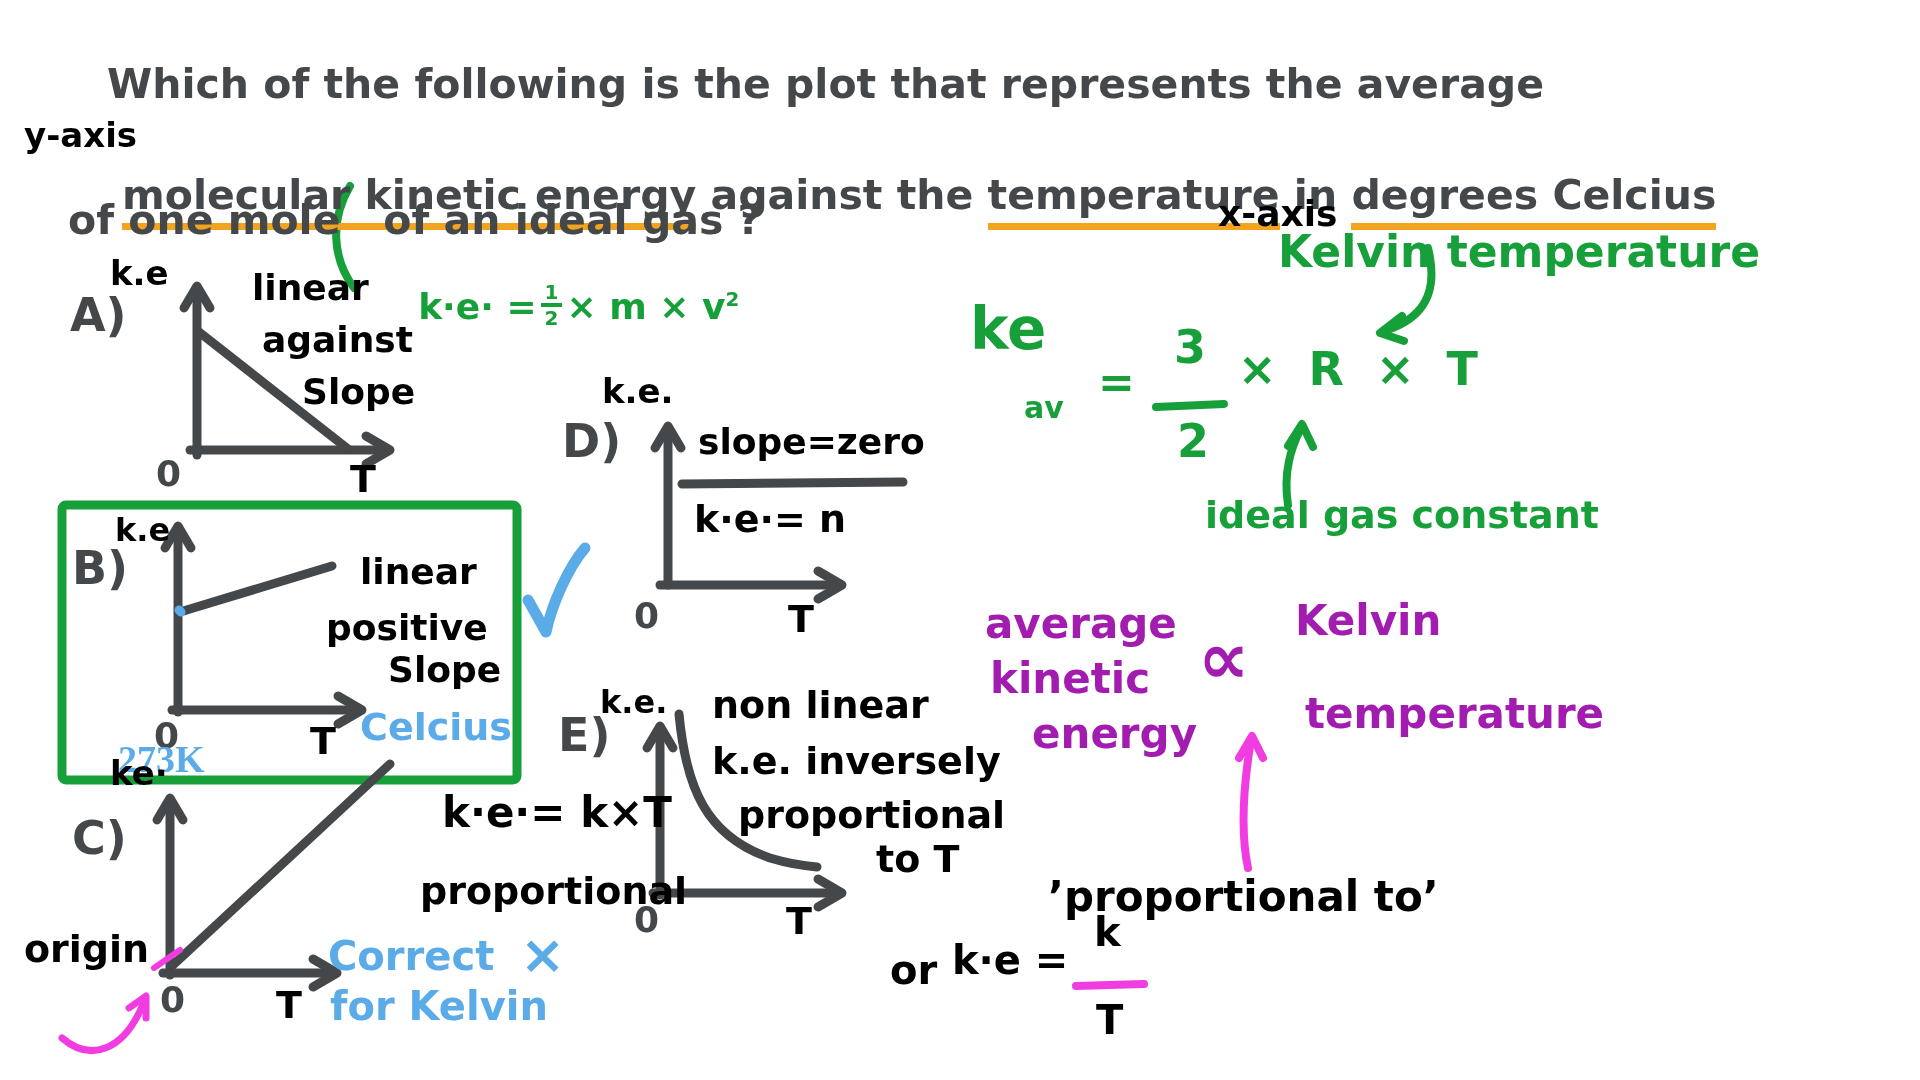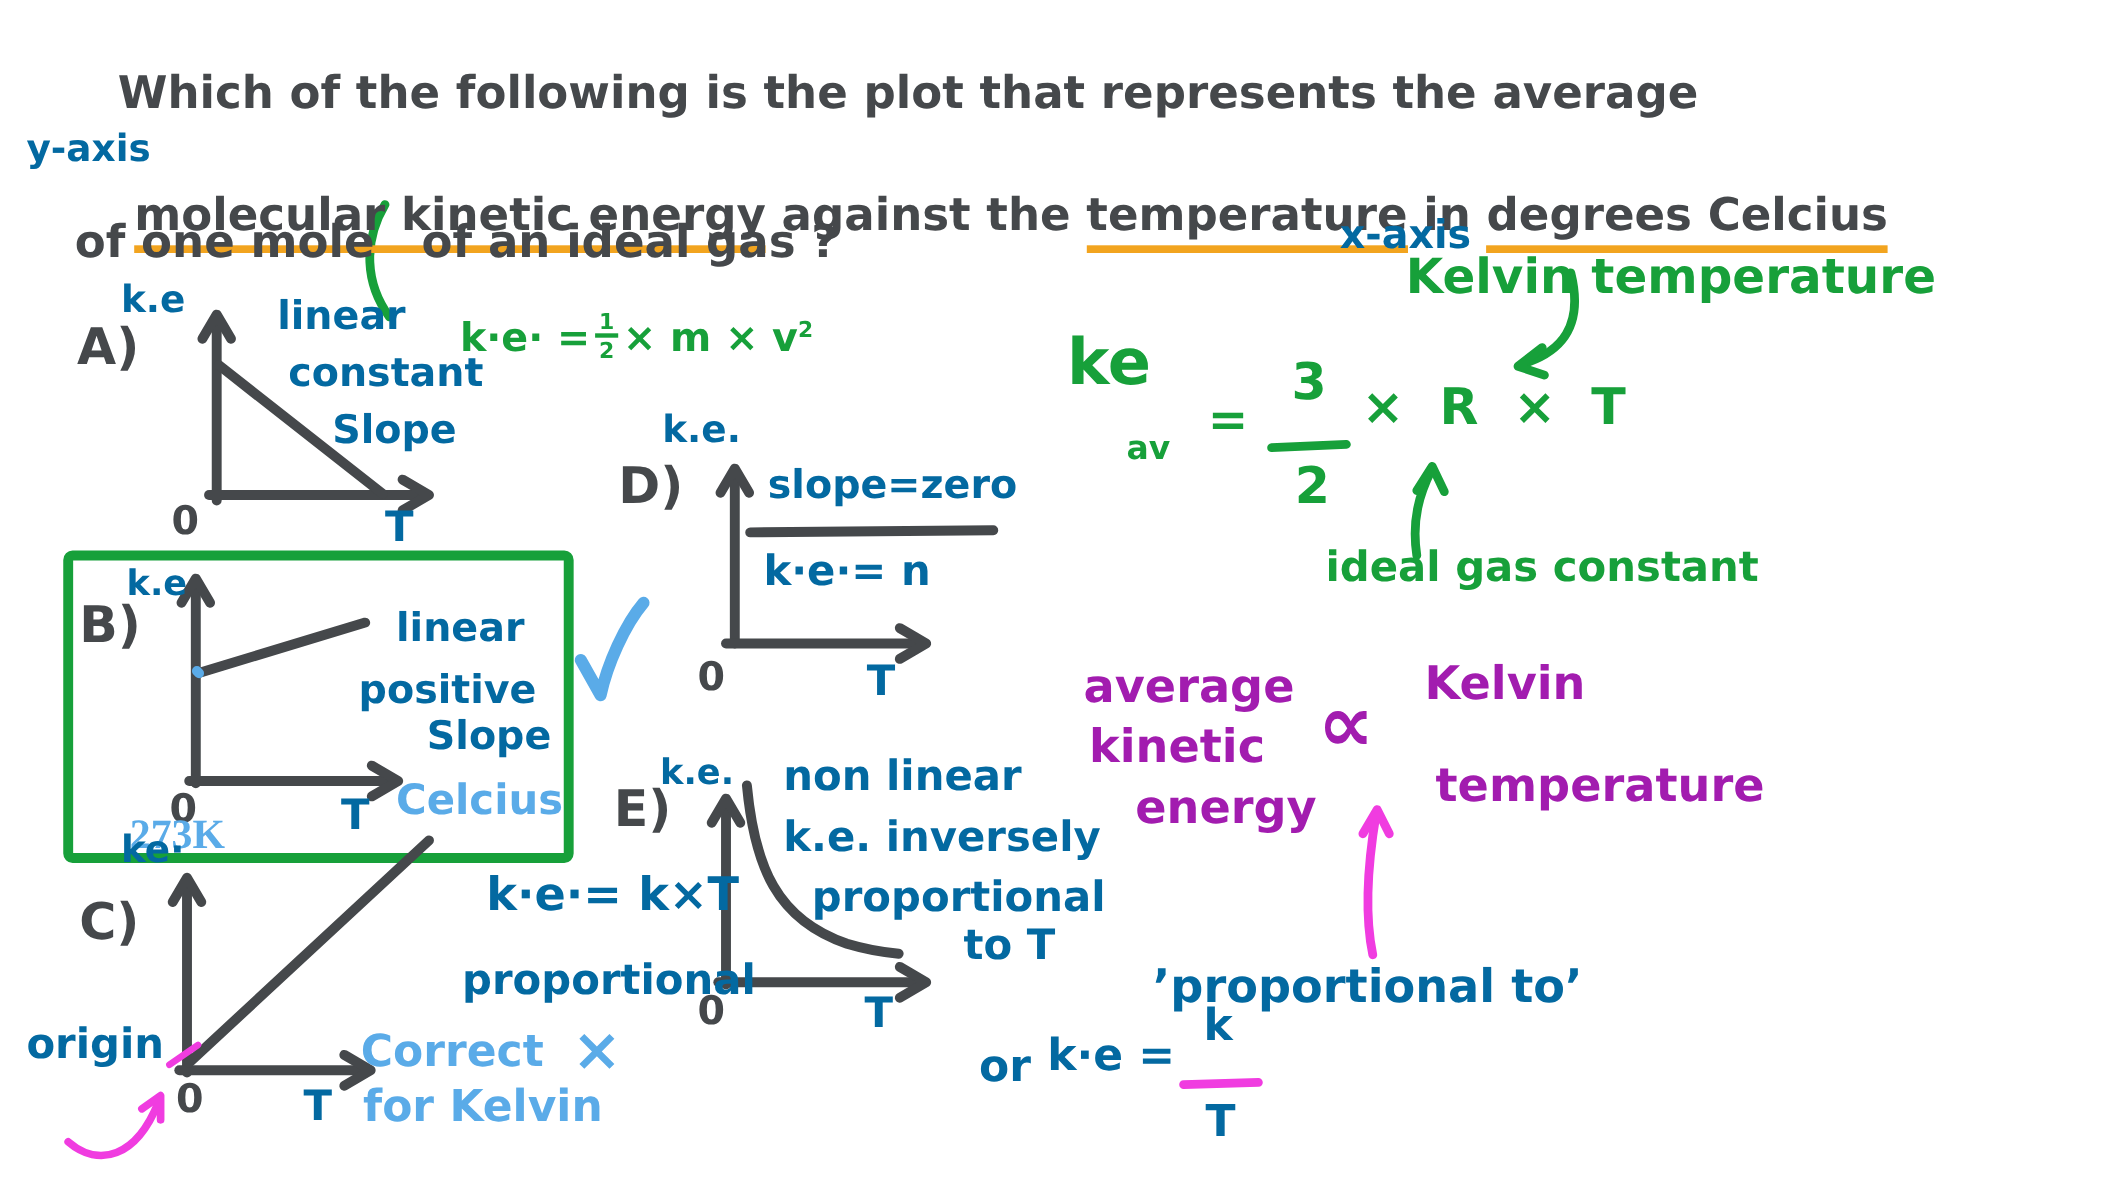--- a/index.html
+++ b/index.html
@@ -3,21 +3,21 @@
 <meta charset="utf-8">
 <style>
   html,body{margin:0;padding:0;background:#ffffff;}
   #canvas{position:relative;width:1920px;height:1080px;background:#ffffff;overflow:hidden;
           font-family:"DejaVu Sans",sans-serif;}
   #strokes{position:absolute;left:0;top:0;width:1920px;height:1080px;}
   #strokes path, #strokes rect{fill:none;stroke-linecap:round;stroke-linejoin:round;}
   .t{position:absolute;white-space:pre;font-weight:bold;line-height:1;
      font-family:"DejaVu Sans",sans-serif;}
   .ink{color:#45484b;}
-  .pink{color:#0369a1;}
+  .pink{color:#000000;}
   .orange{color:#a21caf;}
   .green{color:#17a03a;}
   .blue{color:#5aabe8;}
   .ul{border-bottom:7px solid #f2a41f;padding-bottom:4px;}
   .frac{display:inline-block;vertical-align:-6px;text-align:center;margin:0 4px;}
   .frac .num{display:block;border-bottom:4px solid #17a03a;padding:0 4px 1px 4px;font-size:20px;}
   .frac .den{display:block;padding-top:1px;font-size:20px;}
   sup.exp{font-size:0.55em;vertical-align:super;}
 </style>
 </head>
@@ -151,21 +151,21 @@
   <div class="t orange" style="left:1198px;top:622px;font-size:72px;">∝</div>
   <div class="t orange" style="left:1295px;top:600px;font-size:42px;">Kelvin</div>
   <div class="t orange" style="left:1305px;top:693px;font-size:42px;">temperature</div>
   <div class="t pink" style="left:1048px;top:876px;font-size:42px;">’proportional to’</div>
 
   <div class="t ink" style="left:70px;top:292px;font-size:46px;">A)</div>
   <div class="t pink" style="left:110px;top:256px;font-size:34px;">k.e</div>
   <div class="t ink" style="left:156px;top:456px;font-size:36px;">0</div>
   <div class="t pink" style="left:350px;top:460px;font-size:38px;">T</div>
   <div class="t pink" style="left:252px;top:270px;font-size:36px;">linear</div>
-  <div class="t pink" style="left:262px;top:322px;font-size:36px;">constant</div>
+  <div class="t pink" style="left:262px;top:322px;font-size:36px;">against</div>
   <div class="t pink" style="left:302px;top:374px;font-size:36px;">Slope</div>
 
   <div class="t ink" style="left:72px;top:545px;font-size:46px;">B)</div>
   <div class="t pink" style="left:115px;top:514px;font-size:32px;">k.e</div>
   <div class="t ink" style="left:154px;top:718px;font-size:36px;">0</div>
   <div class="t blue" style="left:118px;top:740px;font-size:38px;font-family:Liberation Serif, serif;">273K</div>
   <div class="t pink" style="left:310px;top:722px;font-size:38px;">T</div>
   <div class="t blue" style="left:360px;top:708px;font-size:38px;">Celcius</div>
   <div class="t pink" style="left:360px;top:554px;font-size:36px;">linear</div>
   <div class="t pink" style="left:326px;top:610px;font-size:36px;">positive</div>

